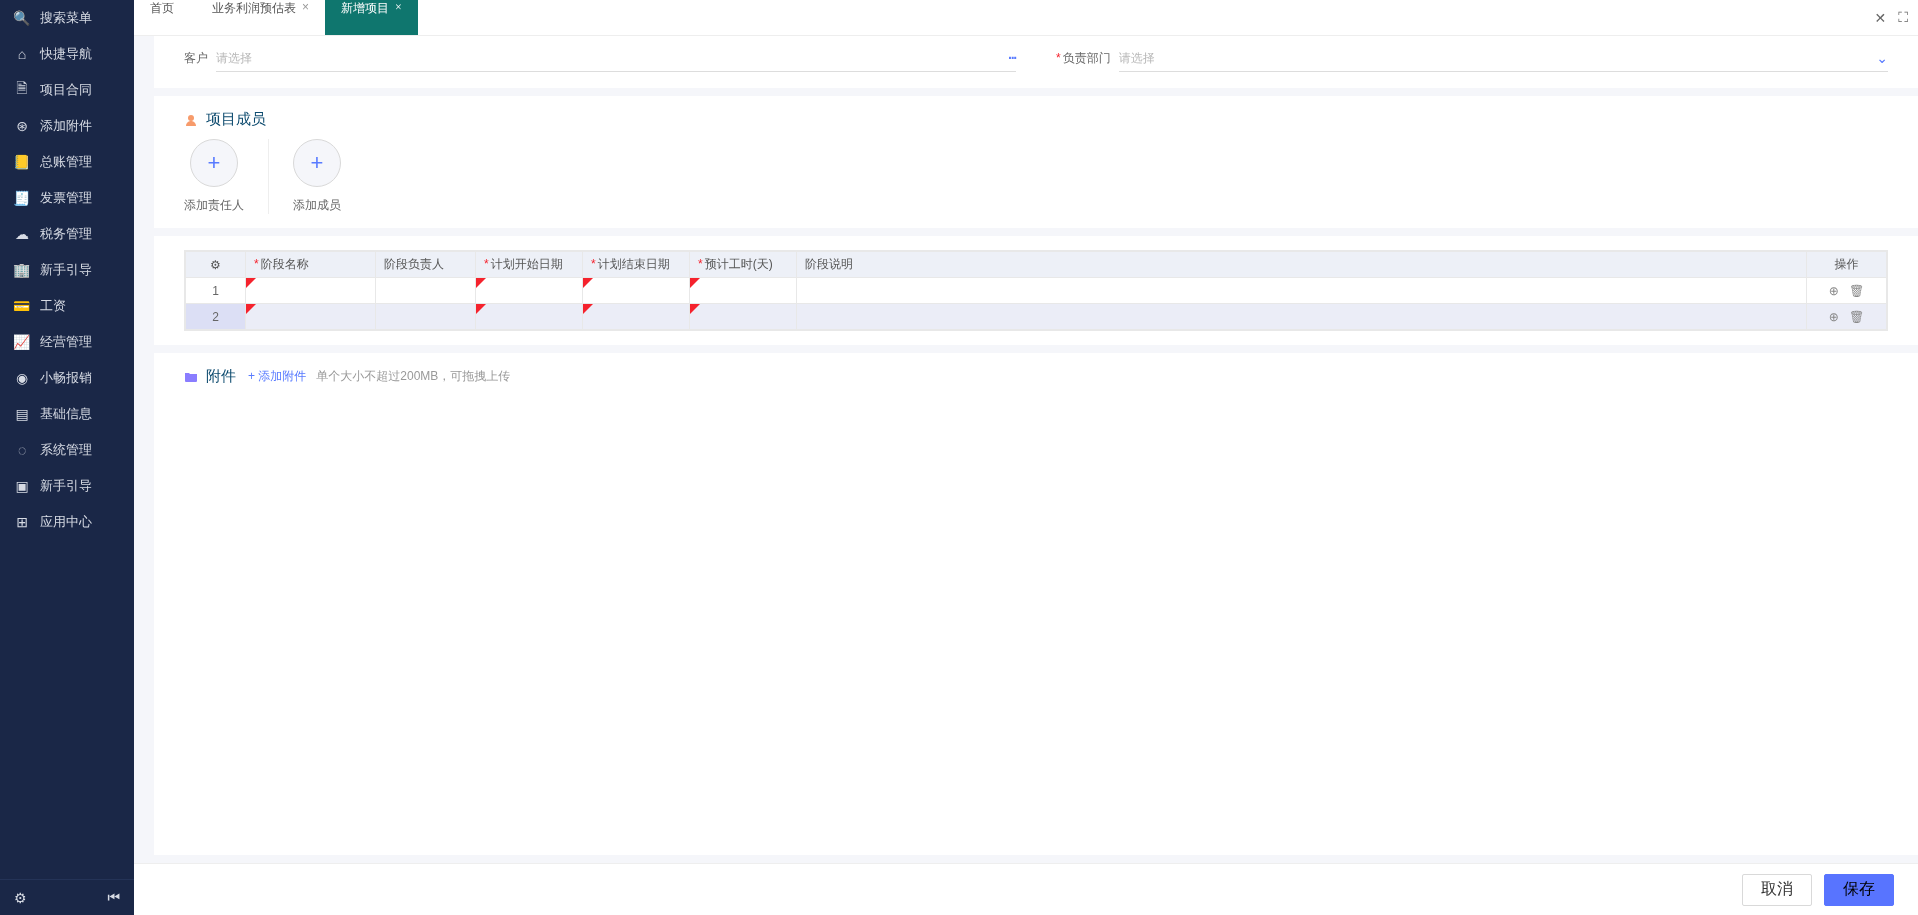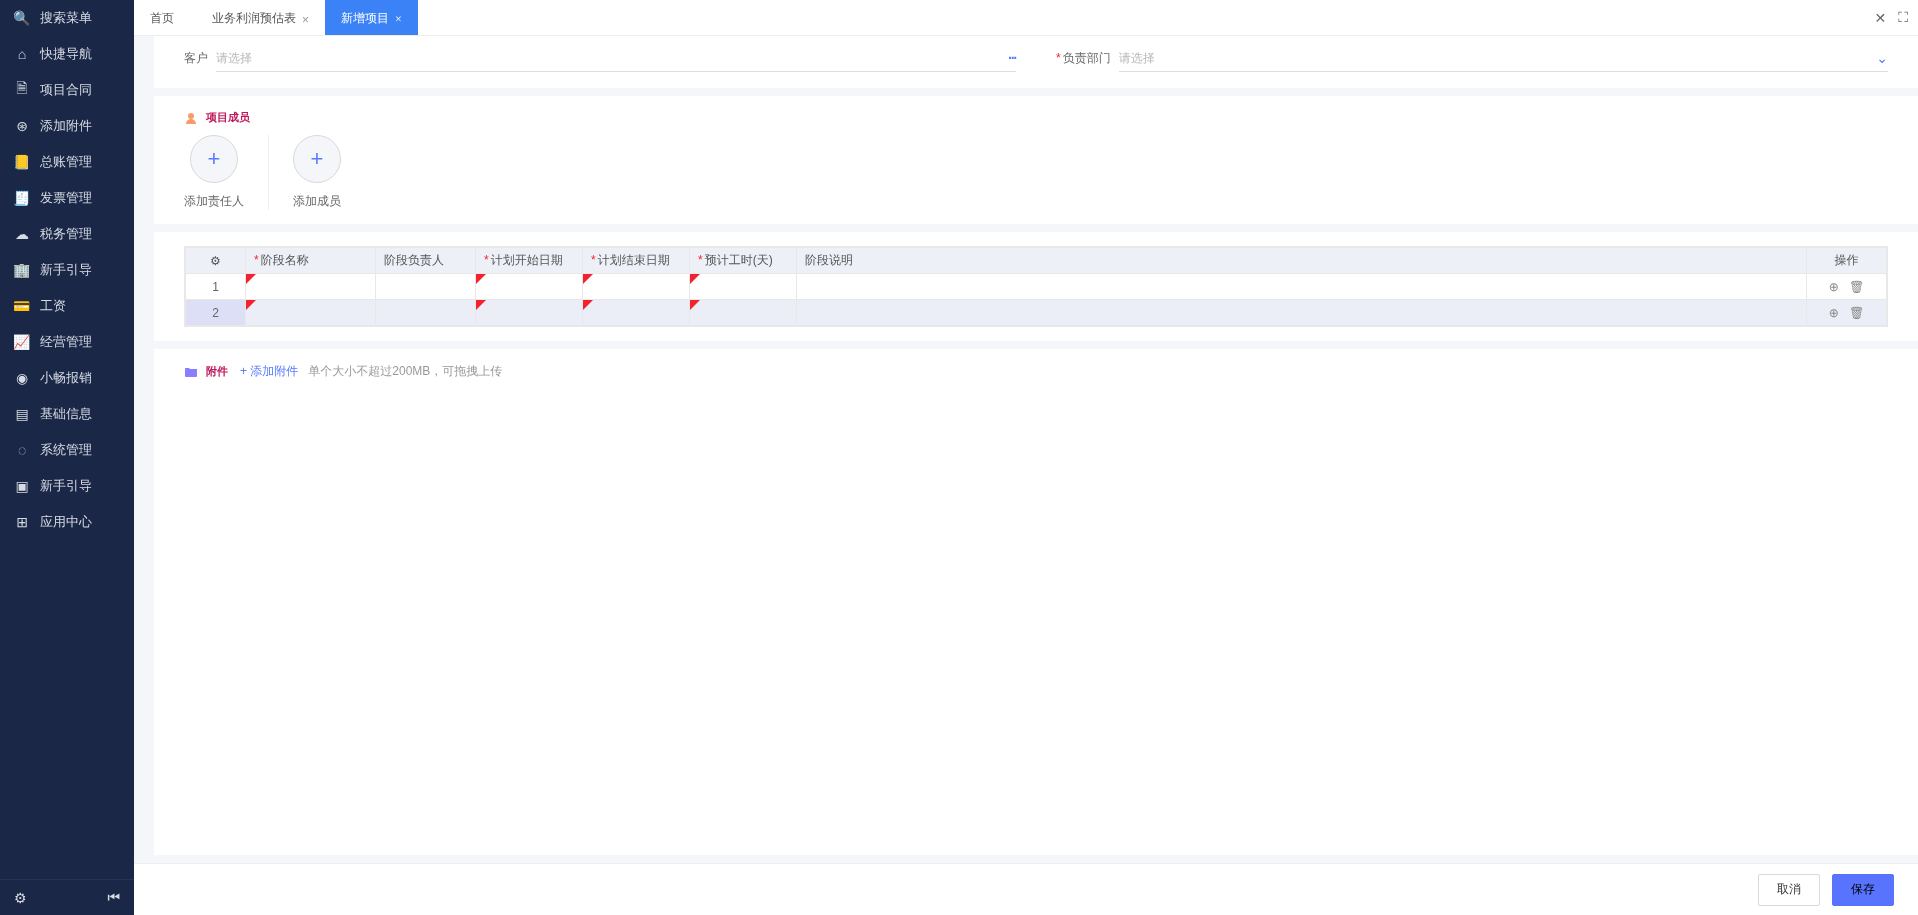--- a/index.html
+++ b/index.html
@@ -11,24 +11,24 @@
   .sidebar .menu{flex:1;overflow:auto;}
   .sidebar .menu-item{display:flex;align-items:center;height:36px;padding:0 14px;cursor:pointer;font-size:13px;}
   .sidebar .menu-item .icon{width:16px;height:16px;margin-right:10px;display:flex;align-items:center;justify-content:center;font-size:14px;color:#d7dbe4;}
   .sidebar .bottom-bar{height:36px;display:flex;align-items:center;justify-content:space-between;padding:0 14px;border-top:1px solid #243357;}
   .sidebar .bottom-bar .icon{color:#d7dbe4;font-size:14px;cursor:pointer;}
 
   
   .main{flex:1;display:flex;flex-direction:column;height:100vh;min-width:0;background:#fff;}
   .tabs-bar{height:36px;display:flex;align-items:center;border-bottom:1px solid #eee;position:relative;}
   .tabs{display:flex;height:100%;}
-  .tab{display:flex;align-items:flex-end;padding:8px 16px;height:100%;font-size:12px;color:#555;cursor:pointer;white-space:nowrap;}
+  .tab{display:flex;align-items:flex-start;padding:0 16px;height:100%;font-size:12px;color:#555;cursor:pointer;white-space:nowrap;}
   .tab .tab-label{margin-right:6px;}
   .tab .tab-close{color:#999;font-size:12px;}
-  .tab.active{background:#3b82f6;color:#fff;font-family:Liberation Serif, serif;}
+  .tab.active{background:#0f766e;color:#fff;font-family:Liberation Serif, serif;}
   .tab.active .tab-close{color:#fff;}
   .tabs-bar .right-icons{margin-left:auto;display:flex;align-items:center;gap:12px;padding-right:10px;}
   .tabs-bar .right-icons .icon{font-size:14px;color:#666;cursor:pointer;}
 
   
   .content{flex:1;overflow:auto;background:#f5f6fa;display:flex;flex-direction:column;padding-left:20px;}
 
   
   .form-bar{background:#fff;padding:8px 30px 16px;border-bottom:8px solid #f5f6fa;}
   .fields-row{display:flex;align-items:center;gap:40px;flex-wrap:nowrap;}
@@ -39,21 +39,21 @@
   .field .control input{border:none;outline:none;width:100%;font-size:12px;background:transparent;}
   .field .control input::placeholder{color:#b8b8b8;}
   .field .control .suffix{color:#aaa;font-size:14px;padding-left:6px;}
   .field .control .suffix.blue{color:#597bff;}
   .field .control .dots{letter-spacing:-2px;color:#597bff;font-weight:600;}
 
   
   .section{background:#fff;margin-bottom:8px;padding:14px 30px;}
   .section-header{display:flex;align-items:center;margin-bottom:10px;}
   .section-header .icon{width:14px;height:14px;margin-right:8px;display:inline-flex;align-items:center;justify-content:center;}
-  .section-header .title{font-weight:700;font-size:11px;color:#be185d;}
+  .section-header .title{font-weight:400;font-size:15px;color:#0c4a6e;}
   .section-header .hint{color:#999;margin-left:8px;}
   .section-header .link{color:#666;margin-left:8px;cursor:pointer;display:inline-flex;align-items:center;}
   .section-header .link .icon{margin-right:3px;}
 
   
   .members-row{display:flex;align-items:flex-start;gap:24px;}
   .member-add{display:flex;flex-direction:column;align-items:center;}
   .member-add .btn{width:48px;height:48px;border-radius:50%;background:#f5f6fa;display:flex;align-items:center;justify-content:center;color:#597bff;font-size:22px;cursor:pointer;margin-bottom:10px;}
   .member-add .caption{color:#666;}
   .divider-v{width:1px;background:#eee;align-self:stretch;}
@@ -74,21 +74,21 @@
   col.c-gear{width:60px;} col.c-name{width:130px;} col.c-owner{width:100px;} col.c-start{width:107px;} col.c-end{width:107px;} col.c-days{width:107px;} col.c-desc{width:auto;} col.c-ops{width:80px;}
 
   .row-num{text-align:center;color:#666;}
 
   
   .attach-link{color:#597bff;cursor:pointer;margin:0 10px 0 12px;}
   .attach-hint{color:#999;}
 
   
   .footer{height:52px;background:#fff;border-top:1px solid #eee;display:flex;align-items:center;justify-content:flex-end;gap:12px;padding:0 24px;}
-  .btn{height:32px;padding:0 18px;display:inline-flex;align-items:center;justify-content:center;border:1px solid #d9d9d9;background:#fff;border-radius:2px;cursor:pointer;font-size:12px;}
+  .btn{height:32px;padding:0 18px;display:inline-flex;align-items:center;justify-content:center;border:1px solid #d9d9d9;background:#fff;border-radius:2px;cursor:pointer;font-size:16px;}
   .btn.primary{background:#5874ff;border-color:#5874ff;color:#000000;}
 
   
   .svg-icon{display:inline-block;}
 </style>
 </head>
 <body>
 
 <div class="sidebar">
   <div class="menu">

